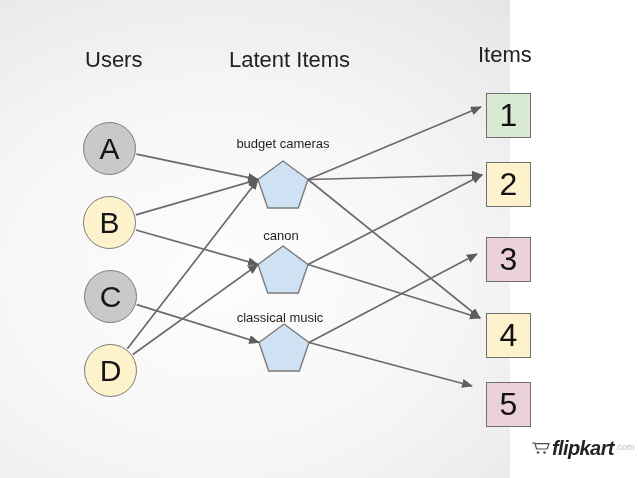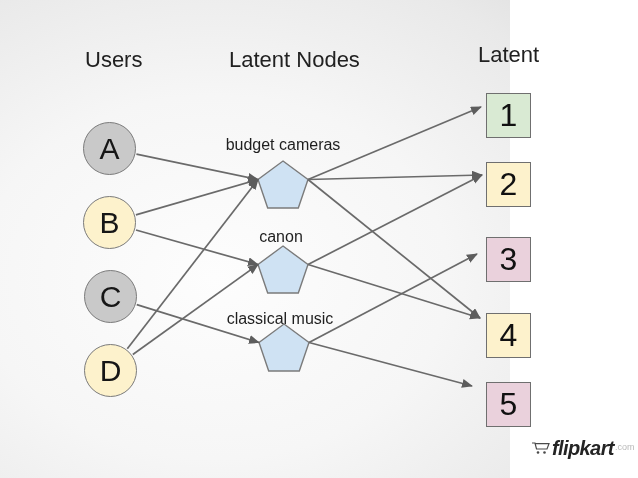--- a/index.html
+++ b/index.html
@@ -42,21 +42,21 @@
   .pentagon-wrap { position: absolute; z-index: 1; }
   #latent-budget    { left: 257px; top: 160px; }
   #latent-canon     { left: 257px; top: 245px; }
   #latent-classical { left: 258px; top: 323px; }
   .pentagon-wrap svg { display: block; }
 
   .latent-label {
     position: absolute;
     width: 200px;
     text-align: center;
-    font-size: 16px;
+    font-size: 13px;
     color: #1f1f1f;
     z-index: 1;
     white-space: nowrap;
   }
   #label-budget    { left: 183px; top: 136px; }
   #label-canon     { left: 181px; top: 228px; }
   #label-classical { left: 180px; top: 310px; }
 
   .item-square {
     position: absolute;
@@ -102,22 +102,22 @@
     margin-bottom: 2px;
     line-height: 1;
   }
 </style>
 </head>
 <body>
 
 <div id="slide">
 
   <div class="col-header" id="header-users">Users</div>
-  <div class="col-header" id="header-latent">Latent Nodes</div>
-  <div class="col-header" id="header-items">Latent</div>
+  <div class="col-header" id="header-latent">Latent Items</div>
+  <div class="col-header" id="header-items">Items</div>
 
   <div class="user-circle" id="user-A" style="background-color: rgb(201, 201, 201);">
     <span>A</span>
   </div>
   <div class="user-circle" id="user-B" style="background-color: rgb(253, 242, 204);">
     <span>B</span>
   </div>
   <div class="user-circle" id="user-C" style="background-color: rgb(201, 201, 201);">
     <span>C</span>
   </div>

